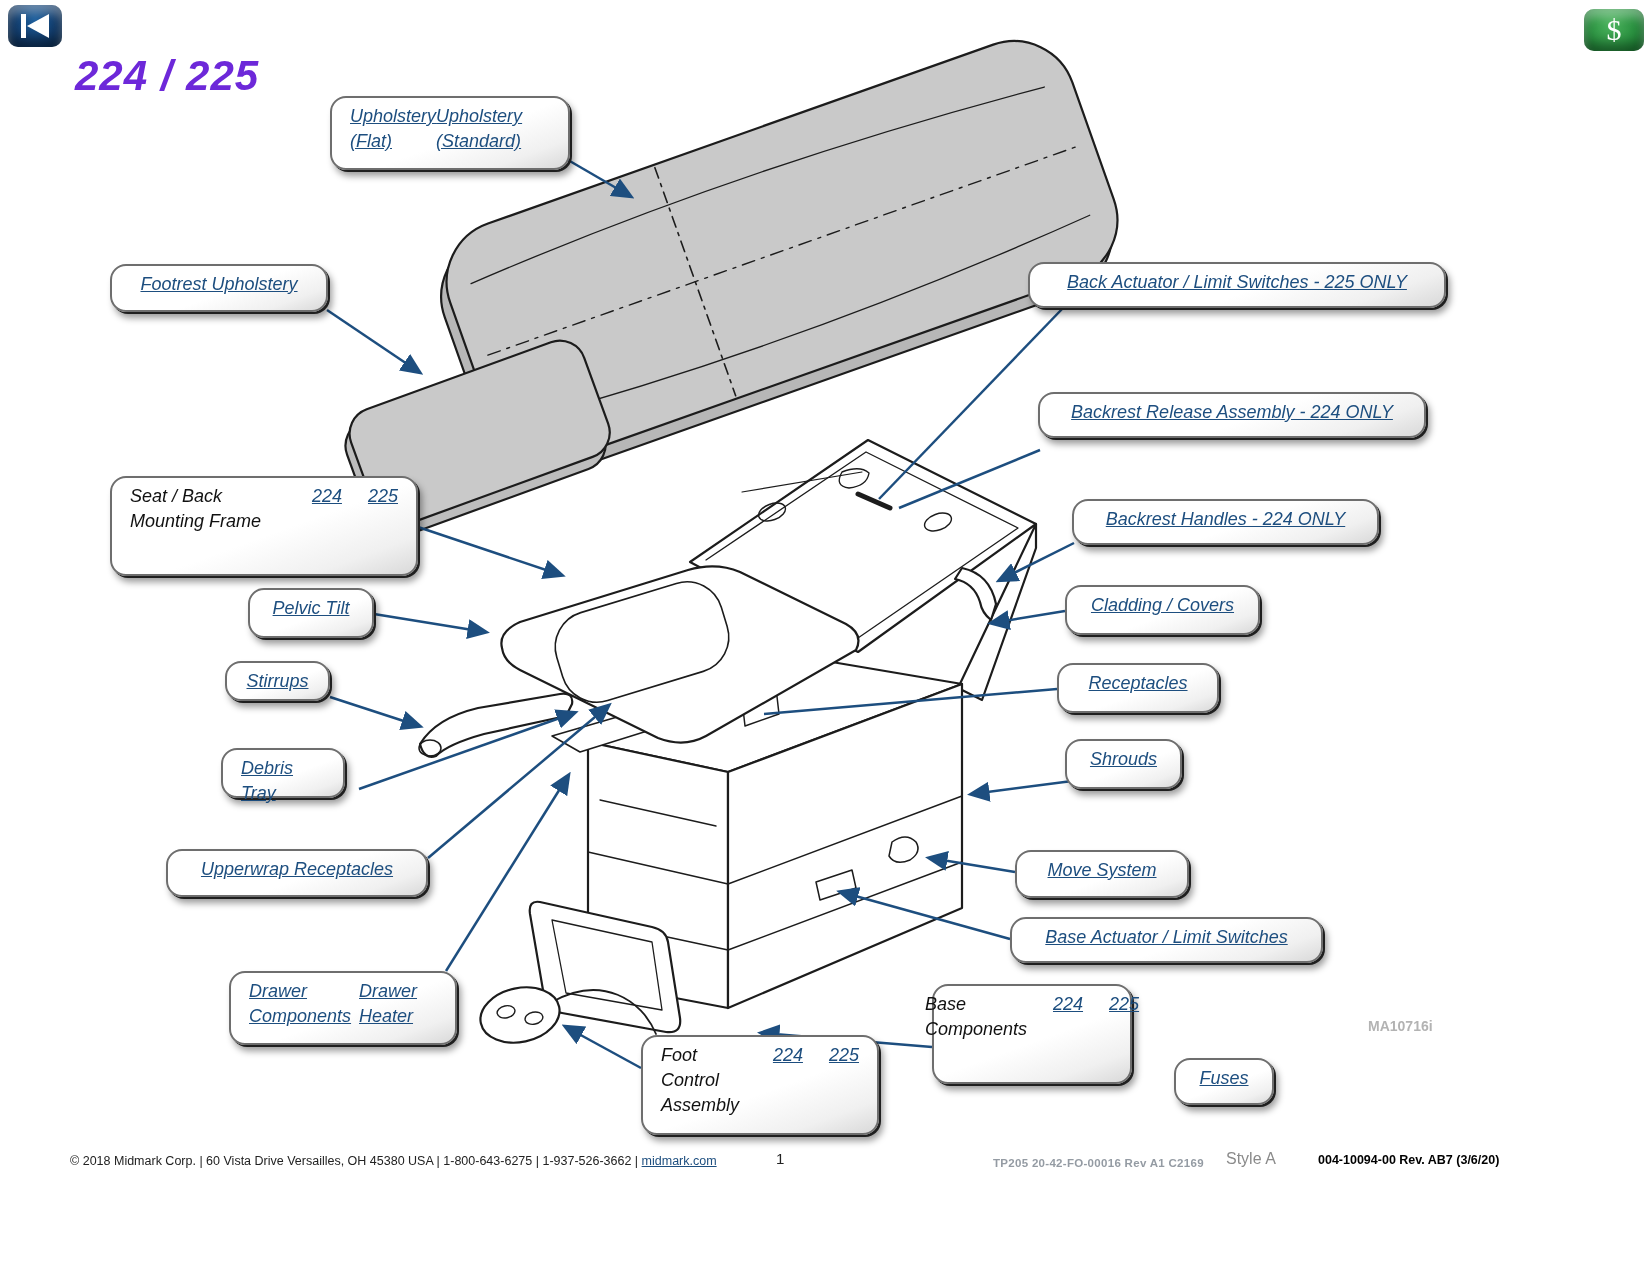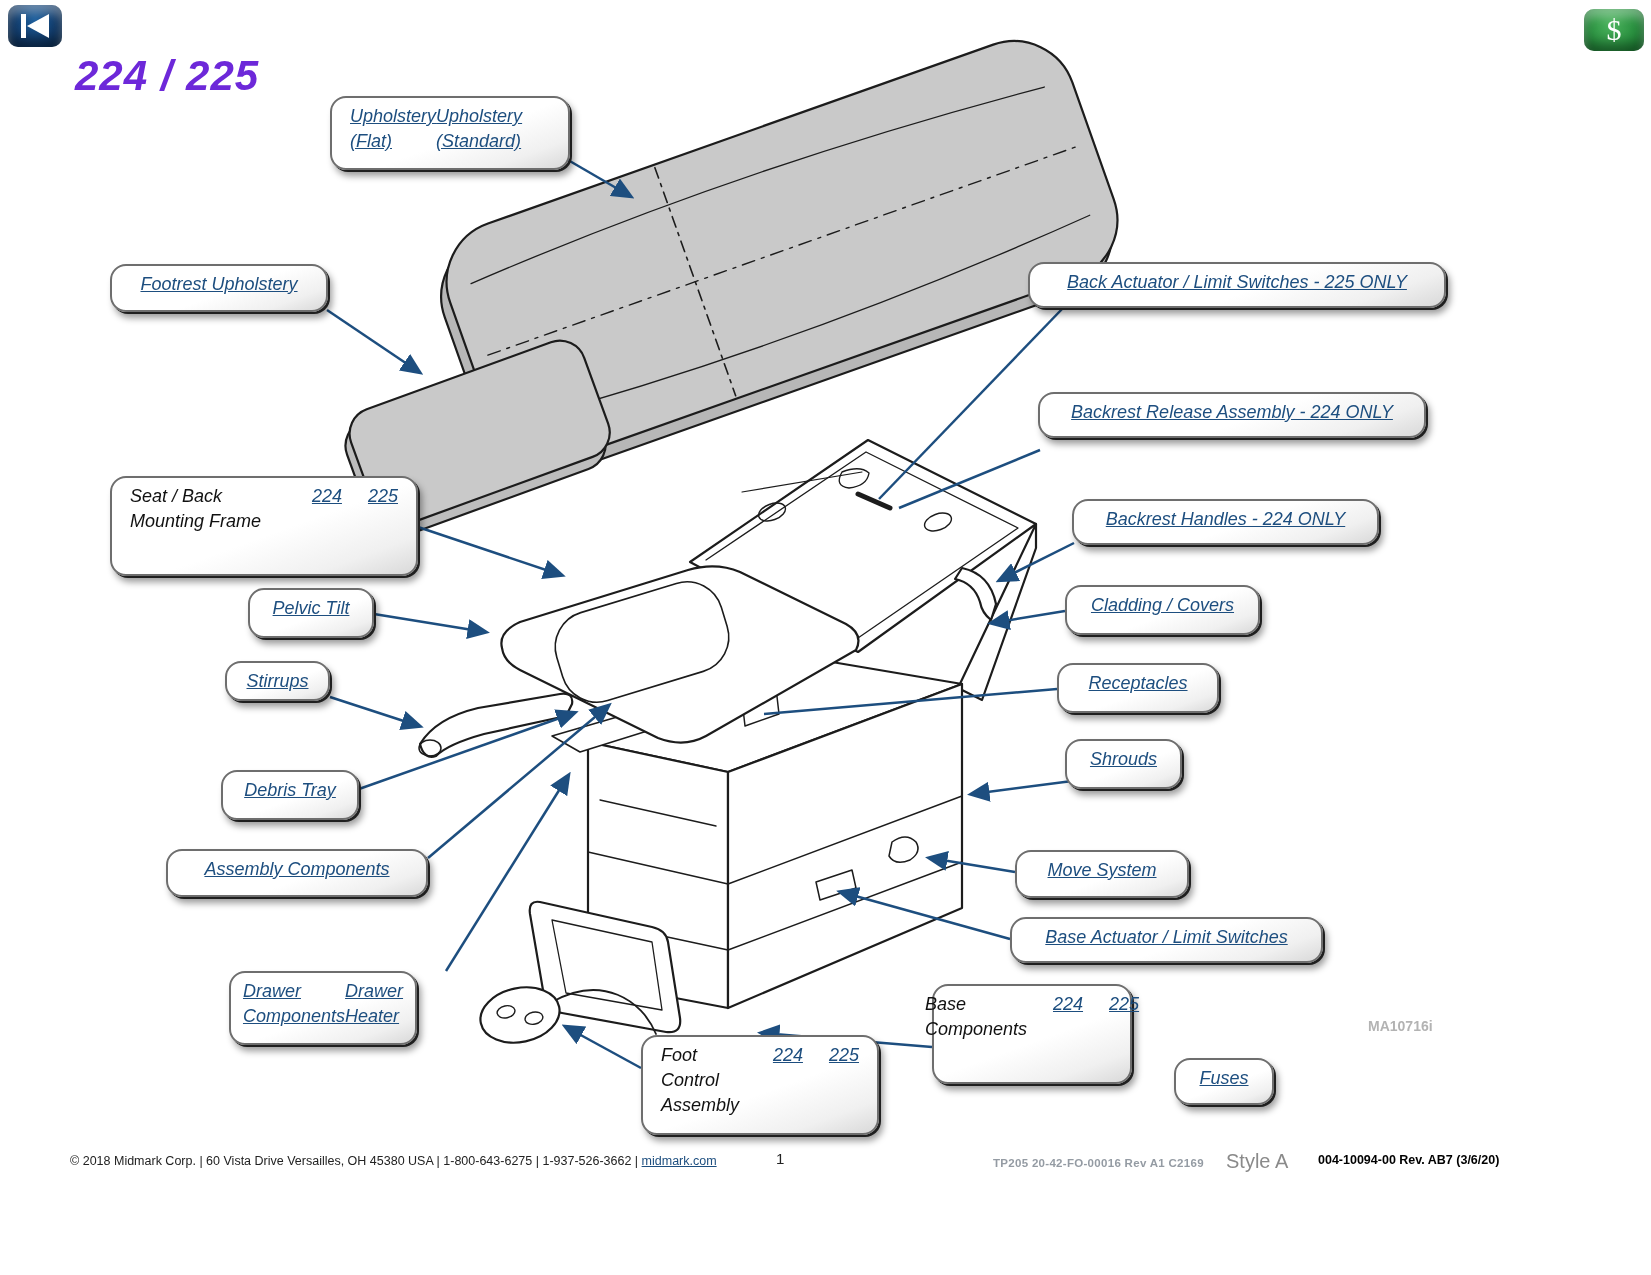--- a/index.html
+++ b/index.html
@@ -180,37 +180,37 @@
   </div>
 
   <div class="co" style="left:1057px;top:663px;width:162px;height:50px">
     <span class="lk">Receptacles</span>
   </div>
 
   <div class="co" style="left:1065px;top:739px;width:117px;height:50px">
     <span class="lk">Shrouds</span>
   </div>
 
-  <div class="co" style="left:221px;top:770px;width:138px;height:50px">
+  <div class="co" style="left:221px;top:748px;width:124px;height:50px">
     <span class="lk">Debris Tray</span>
   </div>
 
   <div class="co" style="left:166px;top:849px;width:262px;height:48px">
-    <span class="lk">Assembly Components</span>
+    <span class="lk">Upperwrap Receptacles</span>
   </div>
 
   <div class="co" style="left:1015px;top:850px;width:174px;height:48px">
     <span class="lk">Move System</span>
   </div>
 
   <div class="co" style="left:1010px;top:917px;width:313px;height:46px">
     <span class="lk">Base Actuator / Limit Switches</span>
   </div>
 
-  <div class="co" style="left:229px;top:971px;width:188px;height:74px">
+  <div class="co" style="left:229px;top:971px;width:228px;height:74px">
     <span class="lk">Drawer Components</span>
     <span class="lk">Drawer Heater</span>
   </div>
 
   <div class="co" style="left:932px;top:984px;width:200px;height:100px">
     <span class="pl">Base Components</span>
     <span class="lk ind">224</span>
     <span class="lk ind">225</span>
   </div>
 
@@ -225,16 +225,16 @@
   </div>
 
   <div class="note" style="left:1368px;top:1018px">MA10716i</div>
 
   <div class="footer-text" style="left:70px;top:1154px">
     <span>© 2018  Midmark Corp.   |   60 Vista Drive Versailles, OH 45380 USA   |   1-800-643-6275   |   1-937-526-3662   |</span>
     <span class="lk" style="font-style:normal;font-size:12.5px">midmark.com</span>
   </div>
   <div class="footer-text" style="left:776px;top:1150px;font-size:15px">1</div>
   <div class="footer-text" style="left:993px;top:1157px;font-size:11.5px;color:#949ba3;font-weight:bold;letter-spacing:.3px">TP205   20-42-FO-00016   Rev A1   C2169</div>
-  <div class="footer-text" style="left:1226px;top:1150px;font-size:20px;color:#8a8a8a">Style A</div>
+  <div class="footer-text" style="left:1226px;top:1150px;font-size:16px;color:#8a8a8a">Style A</div>
   <div class="footer-text" style="left:1318px;top:1153px;font-weight:bold;color:#000">004-10094-00 Rev. AB7 (3/6/20)</div>
 
 </div>
 
 </body></html>

